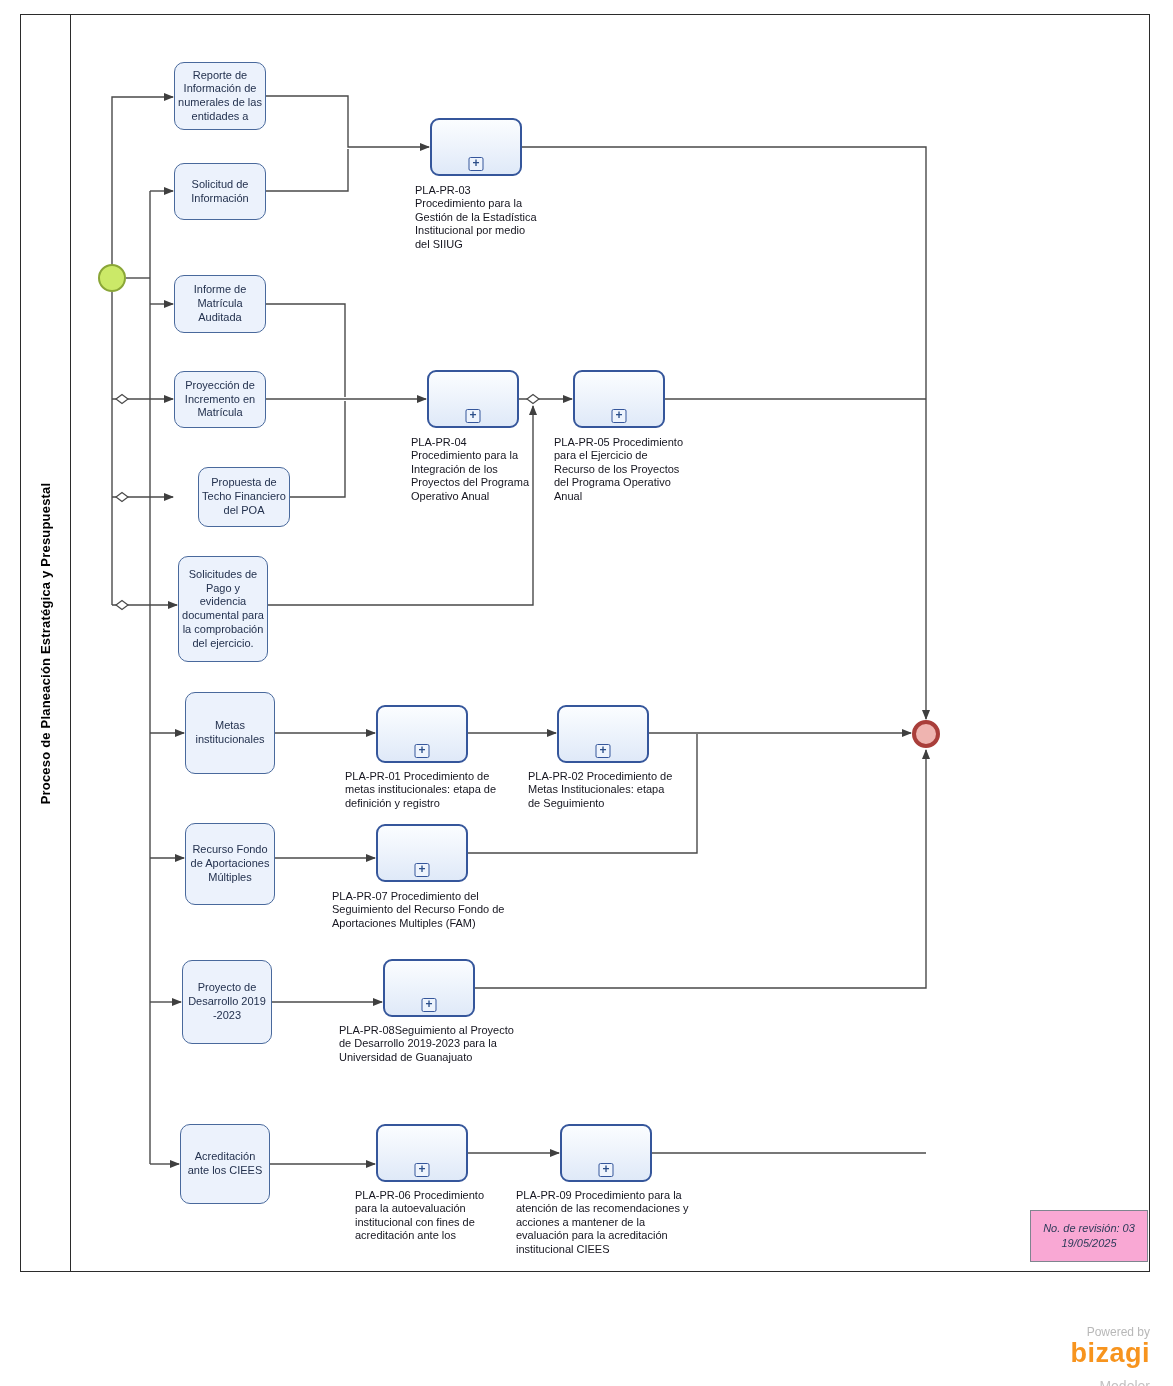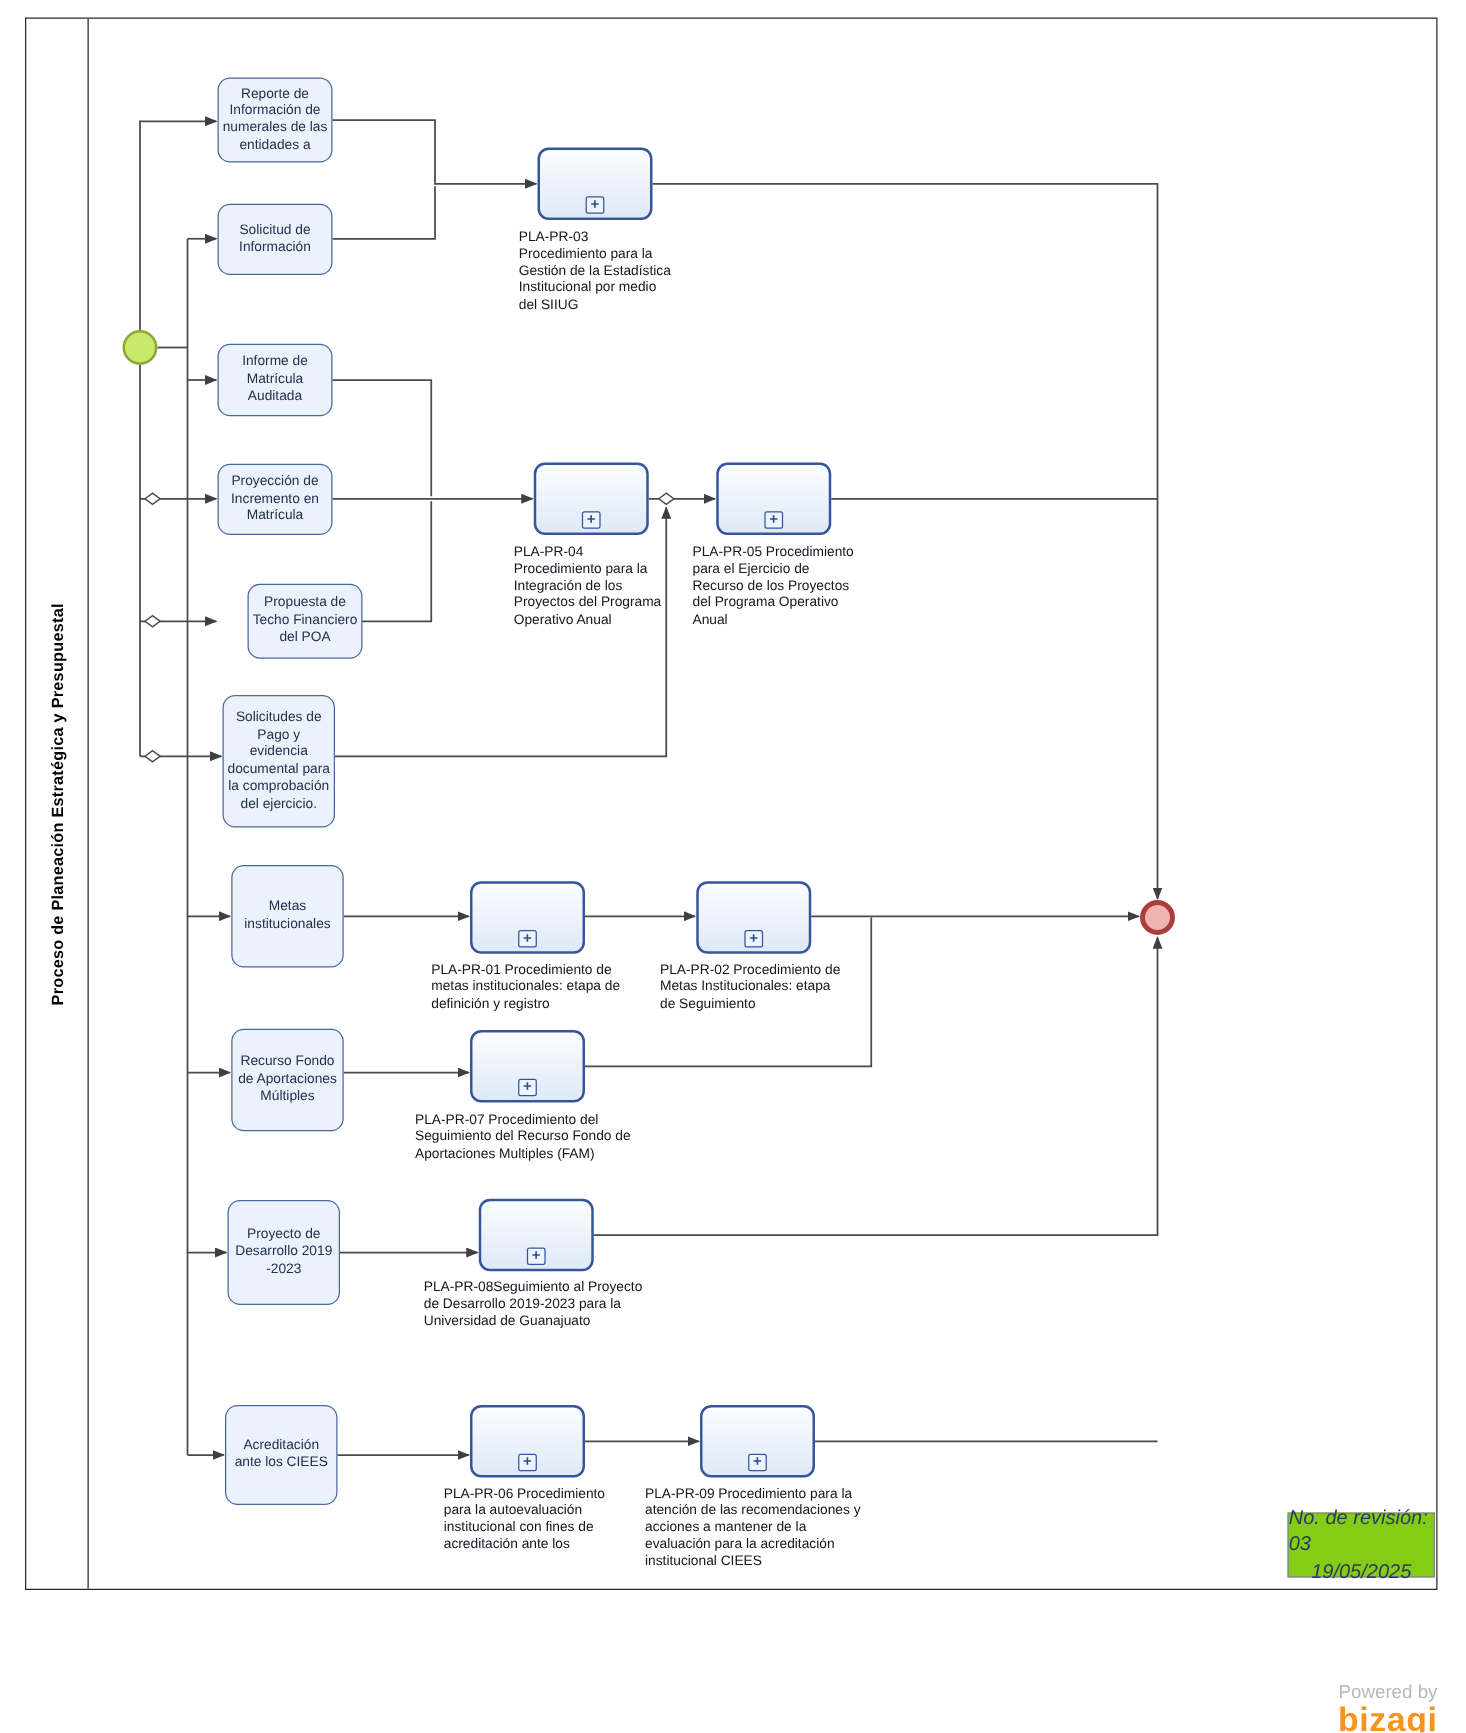--- a/index.html
+++ b/index.html
@@ -23,25 +23,25 @@
     width:15px; height:14px; border:1px solid #35569b; background:#eef4fd; color:#2c4f8a;
     font-size:12px; font-weight:bold; line-height:11px; text-align:center; border-radius:2px; }
 
   .caption { position:absolute; text-align:left; font-size:11px; color:#15151f; line-height:1.22; }
 
   .event { position:absolute; width:28px; height:28px; border-radius:50%; }
   .event.start { background:#cbe968; border:2px solid #8aa637; }
   .event.end { background:#efb4b0; border:4px solid #a93e3a; }
 
   .note { position:absolute; left:1030px; top:1210px; width:118px; height:52px;
-    background:#84cc16; border:1px solid #7f858f; display:flex; flex-direction:column;
-    align-items:center; justify-content:center; font-style:italic; font-size:16px; color:#2d3b59; line-height:1.35; }
+    background:#f9a8d4; border:1px solid #7f858f; display:flex; flex-direction:column;
+    align-items:center; justify-content:center; font-style:italic; font-size:11px; color:#2d3b59; line-height:1.35; }
 
   .brand { position:absolute; right:23px; top:1326px; text-align:right; line-height:1; }
-  .brand .powered { font-size:15px; color:#b8b8b8; margin-bottom:2px;margin-top:20px; }
+  .brand .powered { font-size:12px; color:#b8b8b8; margin-bottom:2px; }
   .brand .bizagi { font-size:27px; font-weight:bold; color:#f7941e; letter-spacing:.5px; }
   .brand .modeler { font-size:14px; color:#c2c2c2; margin-top:12px; }
 </style>
 </head>
 <body>
 
 <div id="canvas">
 
   <div class="pool">
     <div class="pool-band">

